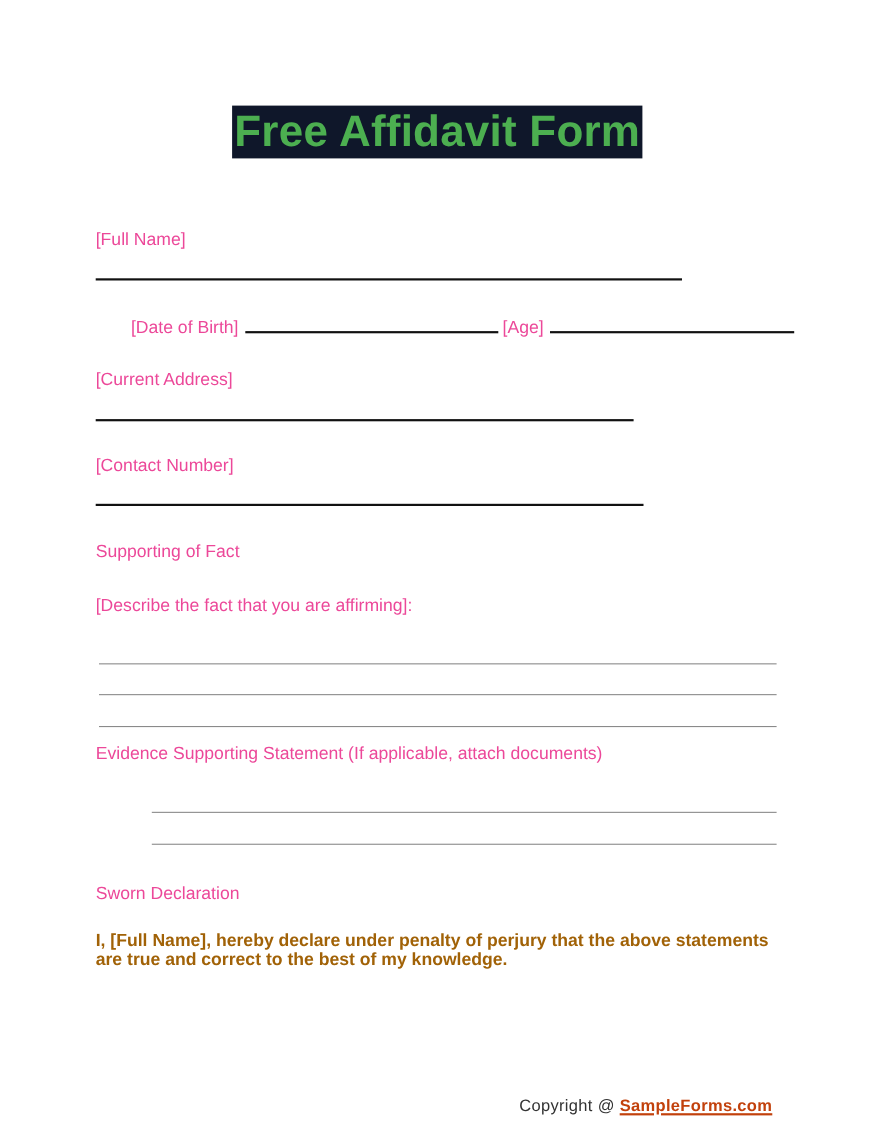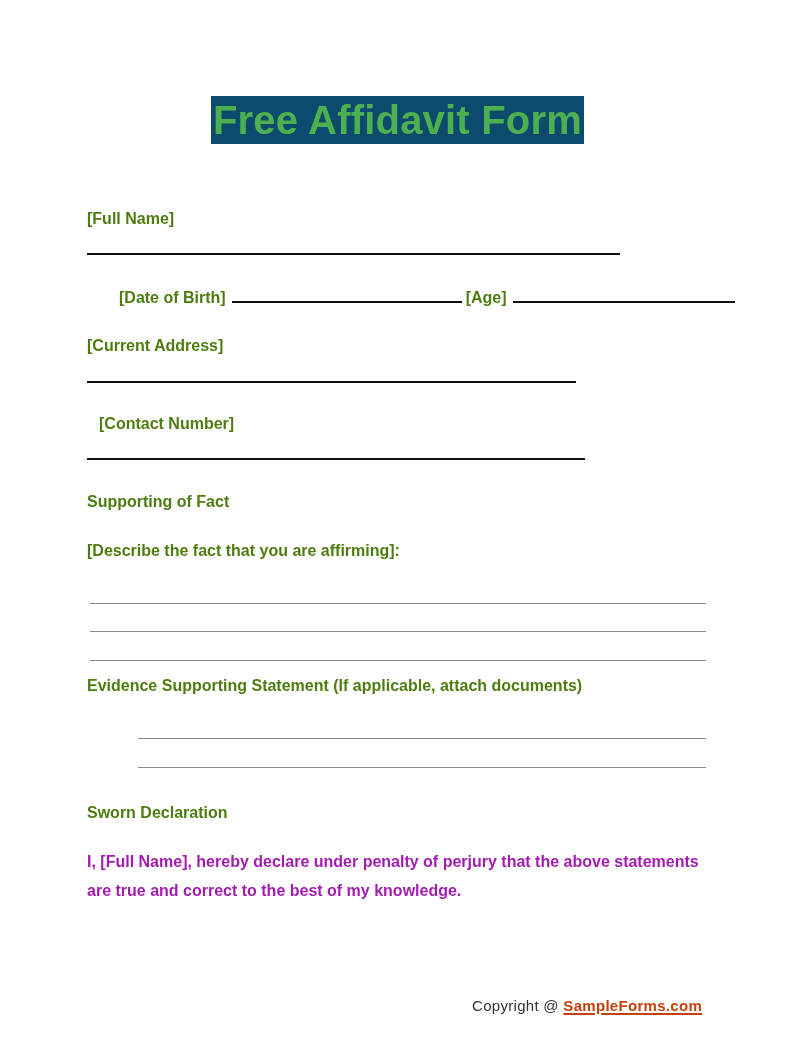--- a/index.html
+++ b/index.html
@@ -17,35 +17,35 @@
     }
     .title-wrap {
       position: absolute;
       left: 0;
       top: 96px;
       width: 795px;
       text-align: center;
     }
     .title {
       display: inline-block;
-      background: #0c4a6e;
+      background: #0f172a;
       color: #4caf50;
       font-weight: bold;
       font-size: 40px;
       line-height: 48px;
       padding: 0 2px;
       letter-spacing: 0.2px;
     }
     .label {
       position: absolute;
       left: 87px;
       font-size: 16px;
-      font-weight: bold;
+      font-weight: normal;
       line-height: 20px;
-      color: #4d7c0f;
+      color: #ec4899;
       white-space: nowrap;
     }
     .uline {
       position: absolute;
       height: 0;
       border-top: 2px solid #111111;
     }
     .inline-field {
       display: inline-block;
       vertical-align: baseline;
@@ -57,22 +57,22 @@
       position: absolute;
       height: 0;
       border-top: 1px solid #8a8a8a;
     }
     .para {
       position: absolute;
       left: 87px;
       width: 640px;
       font-size: 16px;
       font-weight: bold;
-      line-height: 29px;
-      color: #a21caf;
+      line-height: 17px;
+      color: #a16207;
     }
     .footer {
       position: absolute;
       left: 472px;
       top: 996px;
       font-size: 15px;
       line-height: 20px;
       color: #333333;
       white-space: nowrap;
       letter-spacing: 0.3px;
@@ -95,21 +95,21 @@
 <div class="label" style="top:209px;">[Full Name]</div>
 <div class="uline" style="left:87px; top:253px; width:533px;"></div>
 
 <div class="label" style="top:287px;margin-left:32px;">
   <span>[Date of Birth]</span><span class="inline-field" style="width:230px;"></span><span>[Age]</span><span class="inline-field" style="width:222px;"></span>
 </div>
 
 <div class="label" style="top:336px;">[Current Address]</div>
 <div class="uline" style="left:87px; top:381px; width:489px;"></div>
 
-<div class="label" style="top:414px;margin-left:12px;">[Contact Number]</div>
+<div class="label" style="top:414px;">[Contact Number]</div>
 <div class="uline" style="left:87px; top:458px; width:498px;"></div>
 
 <div class="label" style="top:492px;">Supporting of Fact</div>
 <div class="label" style="top:541px;">[Describe the fact that you are affirming]:</div>
 <div class="rule" style="left:90px; top:603px; width:616px;"></div>
 <div class="rule" style="left:90px; top:631px; width:616px;"></div>
 <div class="rule" style="left:90px; top:660px; width:616px;"></div>
 
 <div class="label" style="top:676px;text-align:right;">Evidence Supporting Statement (If applicable, attach documents)</div>
 <div class="rule" style="left:138px; top:738px; width:568px;"></div>

